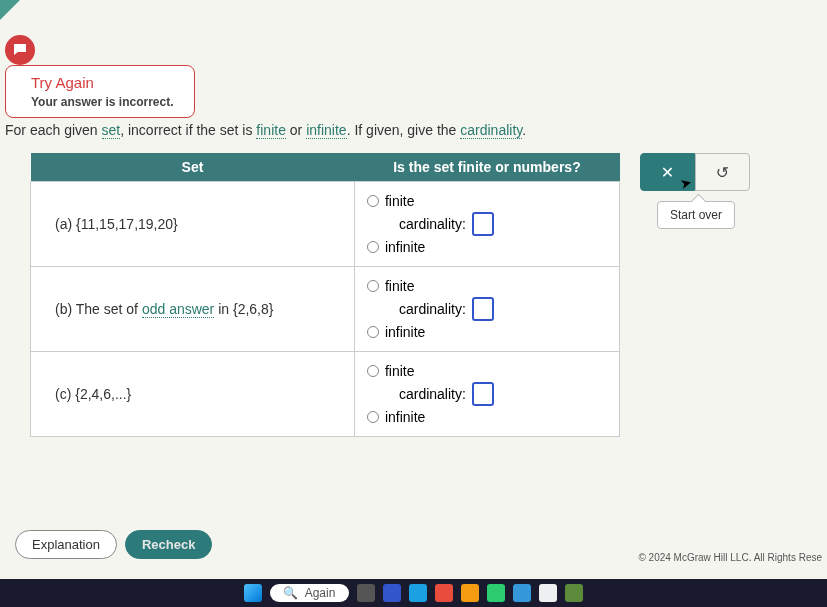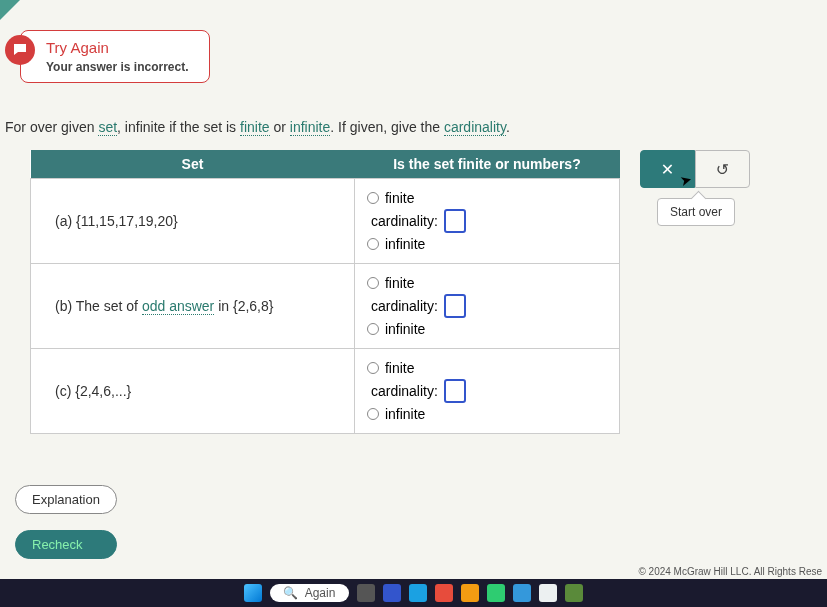--- a/index.html
+++ b/index.html
@@ -18,21 +18,22 @@
   background: #4a9b8e;
   clip-path: polygon(0 0, 100% 0, 0 100%);
 }
 .main-content {
   padding: 30px 20px 10px 0;
 }
 .feedback-box {
   display: inline-flex;
   align-items: center;
   margin-left: 5px;
-  margin-bottom: 36px;
+  margin-bottom: 4px;
+  flex-direction: column;
 }
 .feedback-icon {
   width: 30px; height: 30px;
   background: #d43d3d;
   border-radius: 50%;
   display: flex;
   align-items: center;
   justify-content: center;
   color: white;
   font-size: 18px;
@@ -94,21 +95,21 @@
   width: 12px; height: 12px; border: 1px solid #888; border-radius: 50%;
   display: inline-block;
 }
 .card-input {
   width: 22px; height: 24px;
   border: 2px solid #3355cc;
   border-radius: 3px;
   display: inline-block;
   vertical-align: middle;
 }
-.indent { margin-left: 4px; }
+.indent { margin-left: 32px; }
 .side-controls {
   position: relative;
 }
 .btn-group {
   display: flex;
   border-radius: 4px;
   overflow: visible;
   position: relative;
 }
 .btn {
@@ -159,34 +160,33 @@
   top: 22px; left: 40px;
   font-size: 14px;
   color: #000;
   transform: rotate(-15deg);
 }
 .bottom-bar {
   position: absolute;
   bottom: 48px;
   left: 15px;
   display: flex;
-  gap: 16px;
-  flex-direction: column;
+  gap: 8px;
 }
 .pill {
   padding: 6px 16px;
   border-radius: 16px;
   font-size: 13px;
   cursor: pointer;
 }
 .pill-outline { background: #fff; border: 1px solid #888; color: #333; }
-.pill-solid { background: #2d7a7a; color: #86efac; border: 1px solid #2d7a7a; font-weight: normal; }
+.pill-solid { background: #2d7a7a; color: #e5e5e5; border: 1px solid #2d7a7a; font-weight: bold; }
 .copyright {
   position: absolute;
-  bottom: 30px; right: 5px;
+  bottom: 44px; right: 5px;
   font-size: 10px;
   color: #555;
 }
 .taskbar {
   position: absolute;
   bottom: 0; left: 0; right: 0;
   height: 28px;
   background: #1a1a2e;
   display: flex;
   align-items: center;
@@ -222,21 +222,21 @@
           <path d="M2 2h12v8H6l-4 3z"></path>
         </svg>
     </div>
     <div class="feedback-text">
       <div class="try-again">Try Again</div>
       <div class="incorrect">Your answer is incorrect.</div>
     </div>
   </div>
 
   <div class="question">
-    <span>For over given </span><span class="link">set</span><span>, infinite if the set is </span><span class="link">finite</span><span> or </span><span class="link">infinite</span><span>. If given, give the </span><span class="link">cardinality</span><span>.</span>
+    <span>For each given </span><span class="link">set</span><span>, incorrect if the set is </span><span class="link">finite</span><span> or </span><span class="link">infinite</span><span>. If given, give the </span><span class="link">cardinality</span><span>.</span>
   </div>
 
   <div class="work-area">
     <table>
       <tbody>
           <tr>
         <th>Set</th>
         <th>Is the set finite or numbers?</th>
       </tr>
       <tr>

